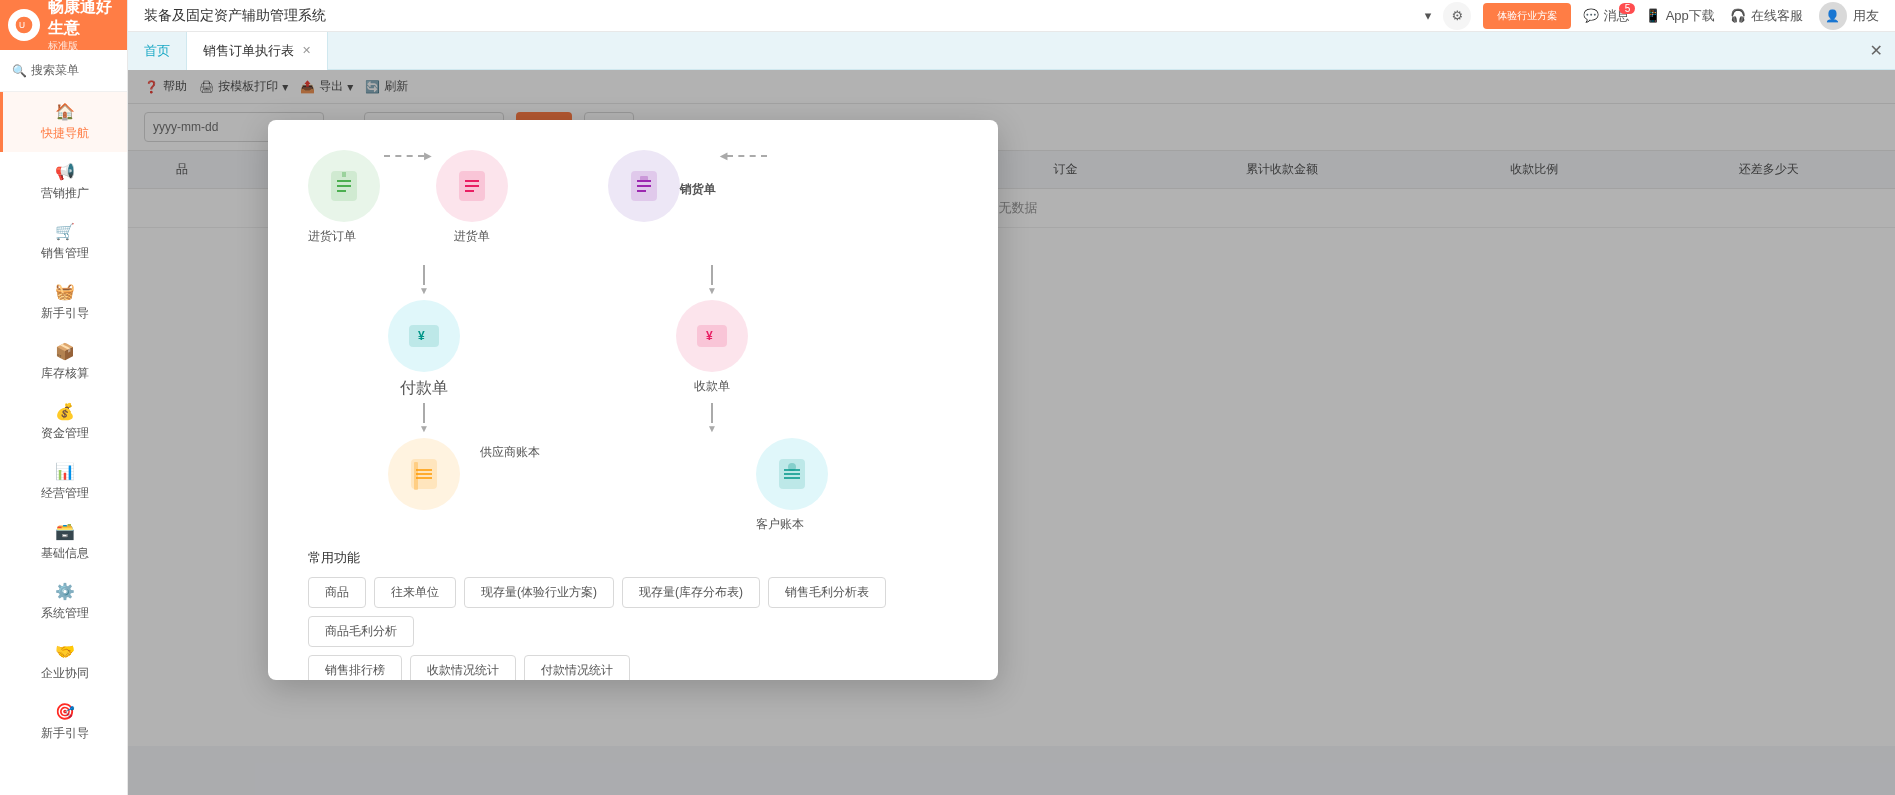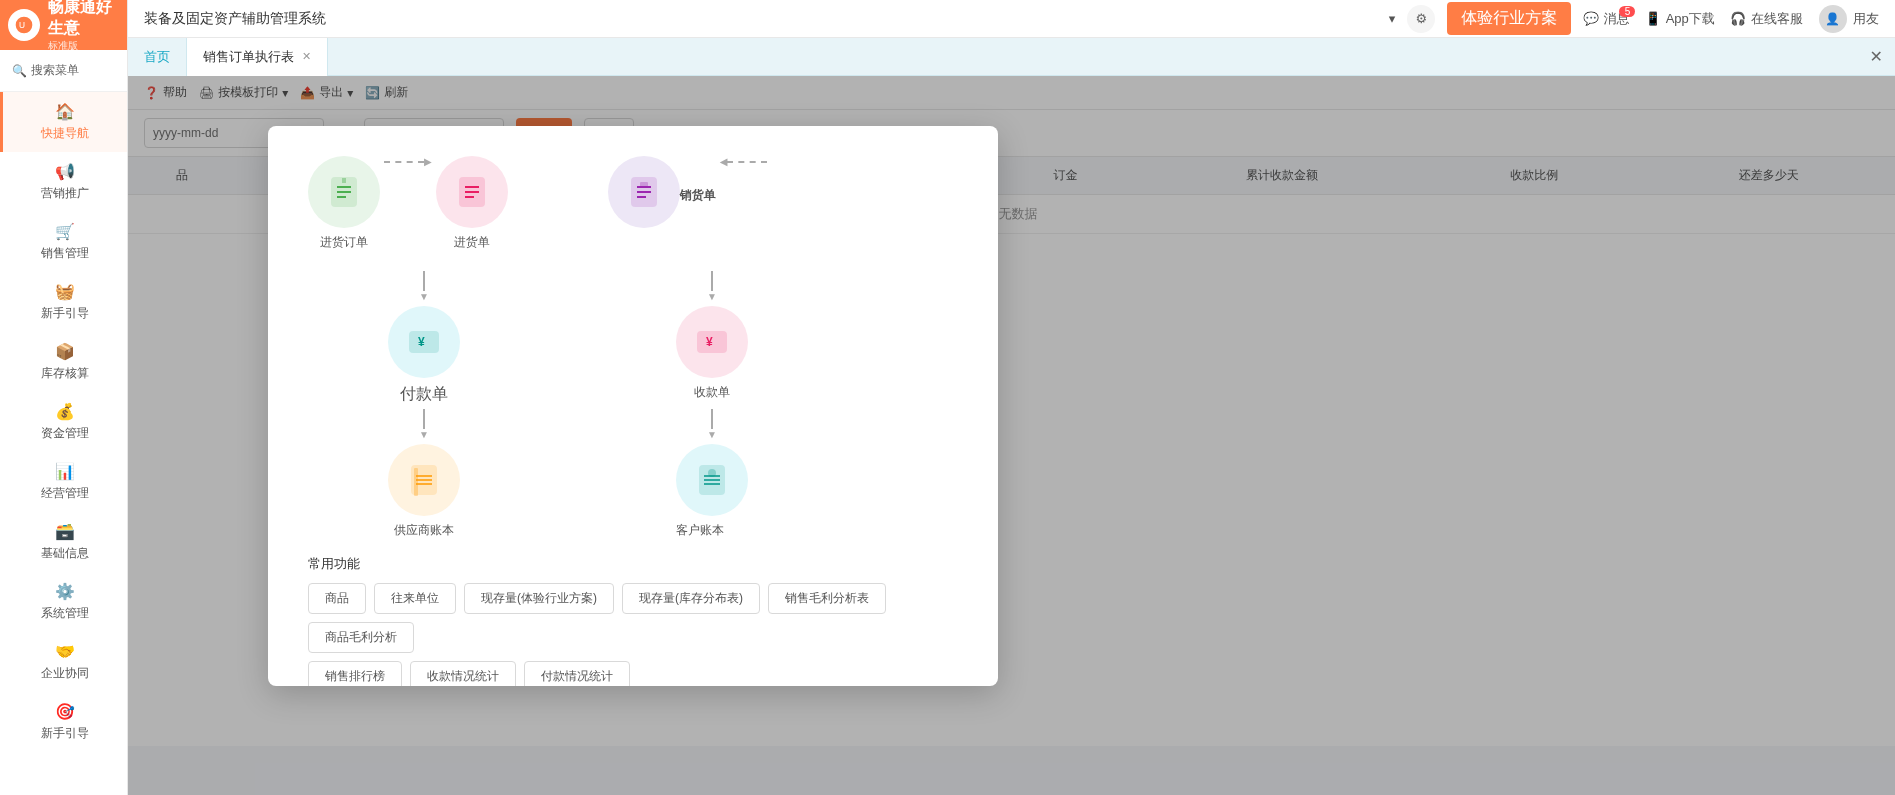--- a/index.html
+++ b/index.html
@@ -17,25 +17,25 @@
     .sidebar-search-btn { width: 100%; background: none; border: none; display: flex; align-items: center; gap: 4px; color: #666; font-size: 12px; cursor: pointer; padding: 4px; }
     .sidebar-nav { flex: 1; overflow-y: auto; }
     .sidebar-item { display: flex; flex-direction: column; align-items: center; padding: 10px 4px; cursor: pointer; border-left: 3px solid transparent; color: #555; font-size: 12px; gap: 4px; }
     .sidebar-item.active { background: #fff7f3; border-left-color: #ff7d45; color: #ff7d45; }
     .sidebar-item-icon { font-size: 16px; }
 
     
     .main { flex: 1; display: flex; flex-direction: column; overflow: hidden; }
 
     
-    .topbar { height: 38px; background: #fff; border-bottom: 1px solid #e8e8e8; display: flex; align-items: center; padding: 0 16px; gap: 12px; }
+    .topbar { height: 32px; background: #fff; border-bottom: 1px solid #e8e8e8; display: flex; align-items: center; padding: 0 16px; gap: 12px; }
     .topbar-title { color: #333; font-size: 14px; font-weight: 500; flex: 1; }
     .topbar-dropdown { display: flex; align-items: center; gap: 4px; cursor: pointer; color: #555; font-size: 13px; }
     .topbar-settings { width: 28px; height: 28px; border-radius: 50%; background: #f5f5f5; display: flex; align-items: center; justify-content: center; cursor: pointer; color: #666; }
-    .topbar-trial-btn { background: #ff7d45; color: #fff; border: none; border-radius: 4px; padding: 6px 14px; font-size: 16px; cursor: pointer; }
+    .topbar-trial-btn { background: #ff7d45; color: #fff; border: none; border-radius: 4px; padding: 6px 14px; font-size: 10px; cursor: pointer; }
     .topbar-right { display: flex; align-items: center; gap: 16px; margin-left: auto; color: #555; font-size: 13px; }
     .topbar-badge { position: relative; display: flex; align-items: center; gap: 4px; cursor: pointer; }
     .badge-dot { position: absolute; top: -4px; right: -6px; background: #ff4d4f; color: #fff; border-radius: 8px; font-size: 10px; padding: 0 4px; min-width: 16px; text-align: center; }
     .topbar-user { display: flex; align-items: center; gap: 6px; cursor: pointer; }
     .user-avatar { width: 28px; height: 28px; border-radius: 50%; background: #d9d9d9; display: flex; align-items: center; justify-content: center; font-size: 12px; }
 
     
     .tabbar { height: 38px; background: #e8f4f8; display: flex; align-items: center; border-bottom: 1px solid #d0e8ef; padding-left: 0; }
     .tab { height: 38px; padding: 0 16px; display: flex; align-items: center; gap: 8px; cursor: pointer; font-size: 13px; border-right: 1px solid #d0e8ef; color: #555; background: transparent; }
     .tab.home { background: #e8f4f8; color: #1aa8c5; font-weight: 500; }
@@ -247,21 +247,21 @@
           </tbody>
         </table>
       </div>
 
       <div class="modal-overlay">
         <div class="modal">
           <div class="modal-content">
 
             <div style="display:flex; align-items:flex-start; gap:0; margin-bottom:20px;">
 
-              <div style="display:flex; flex-direction:column; align-items:center;">
+              <div style="display:flex; flex-direction:column; ">
                 <div style="width:72px;height:72px;border-radius:50%;background:#e8f5e9;display:flex;align-items:center;justify-content:center;font-size:32px;">
                   <svg width="36" height="36" viewBox="0 0 36 36">
                       <rect x="6" y="4" width="24" height="28" rx="3" fill="#4caf50" opacity="0.15" stroke="#4caf50" stroke-width="2"></rect>
                       <line x1="11" y1="13" x2="25" y2="13" stroke="#4caf50" stroke-width="2"></line>
                       <line x1="11" y1="18" x2="25" y2="18" stroke="#4caf50" stroke-width="2"></line>
                       <line x1="11" y1="23" x2="20" y2="23" stroke="#4caf50" stroke-width="2"></line>
                       <polyline points="16,4 16,9 20,9 20,4" fill="#4caf50" opacity="0.4"></polyline>
                     </svg>
                 </div>
                 <span style="font-size:12px;color:#555;margin-top:6px;">进货订单</span>
@@ -346,21 +346,21 @@
                 <span style="color:#aaa;font-size:10px;">▼</span>
               </div>
               <div style="width:216px;"></div>
               <div style="width:72px;display:flex;flex-direction:column;align-items:center;">
                 <div style="width:2px;height:20px;background:#aaa;"></div>
                 <span style="color:#aaa;font-size:10px;">▼</span>
               </div>
             </div>
 
             <div style="display:flex; align-items:flex-start; gap:0; padding-left:80px; margin-bottom:16px;">
-              <div style="display:flex;flex-direction:column;align-items:center;">
+              <div style="display:flex;flex-direction:row;gap:20px;">
                 <div style="width:72px;height:72px;border-radius:50%;background:#fff3e0;display:flex;align-items:center;justify-content:center;">
                   <svg width="36" height="36" viewBox="0 0 36 36">
                       <rect x="6" y="4" width="24" height="28" rx="3" fill="#ff9800" opacity="0.15" stroke="#ff9800" stroke-width="2"></rect>
                       <line x1="10" y1="14" x2="26" y2="14" stroke="#ff9800" stroke-width="1.5"></line>
                       <line x1="10" y1="18" x2="26" y2="18" stroke="#ff9800" stroke-width="1.5"></line>
                       <line x1="10" y1="22" x2="26" y2="22" stroke="#ff9800" stroke-width="1.5"></line>
                       <rect x="8" y="6" width="4" height="28" rx="1" fill="#ff9800" opacity="0.3"></rect>
                     </svg>
                 </div>
                 <span style="font-size:12px;color:#555;margin-top:6px;">供应商账本</span>

